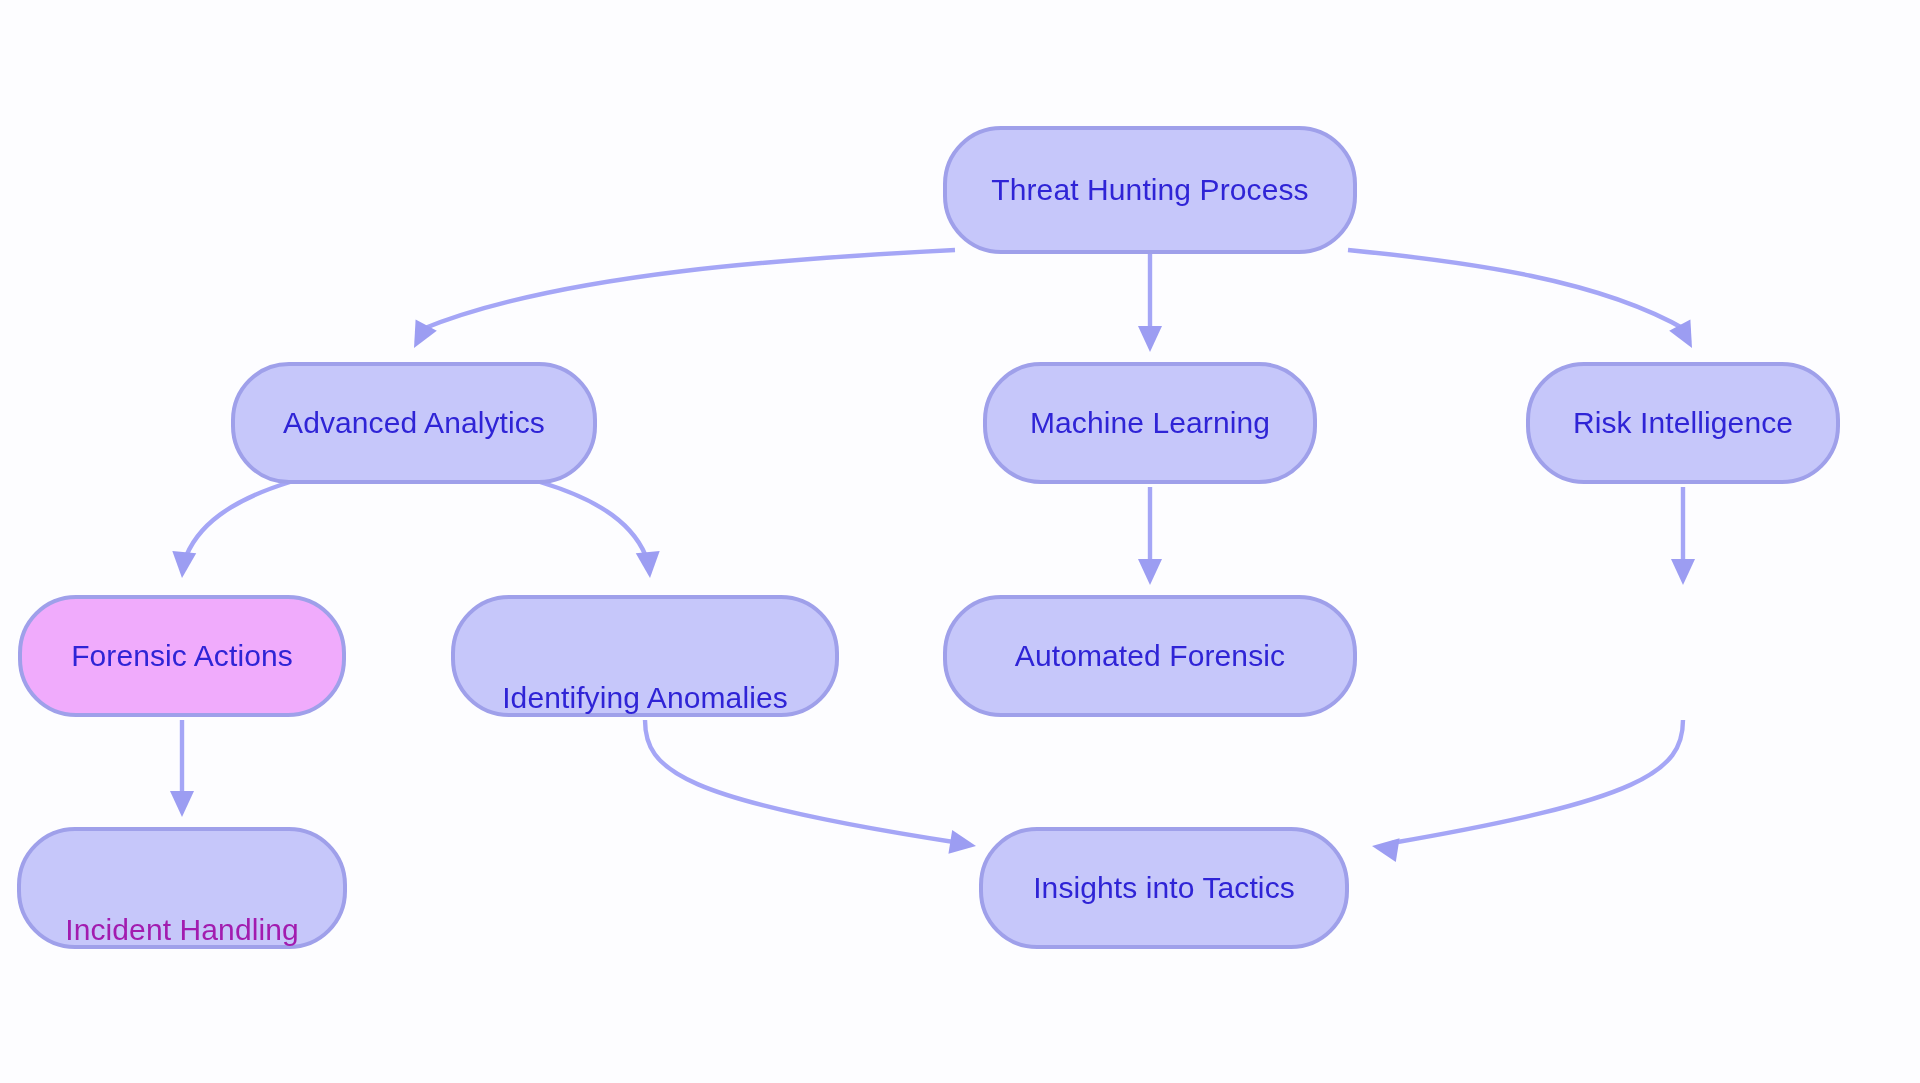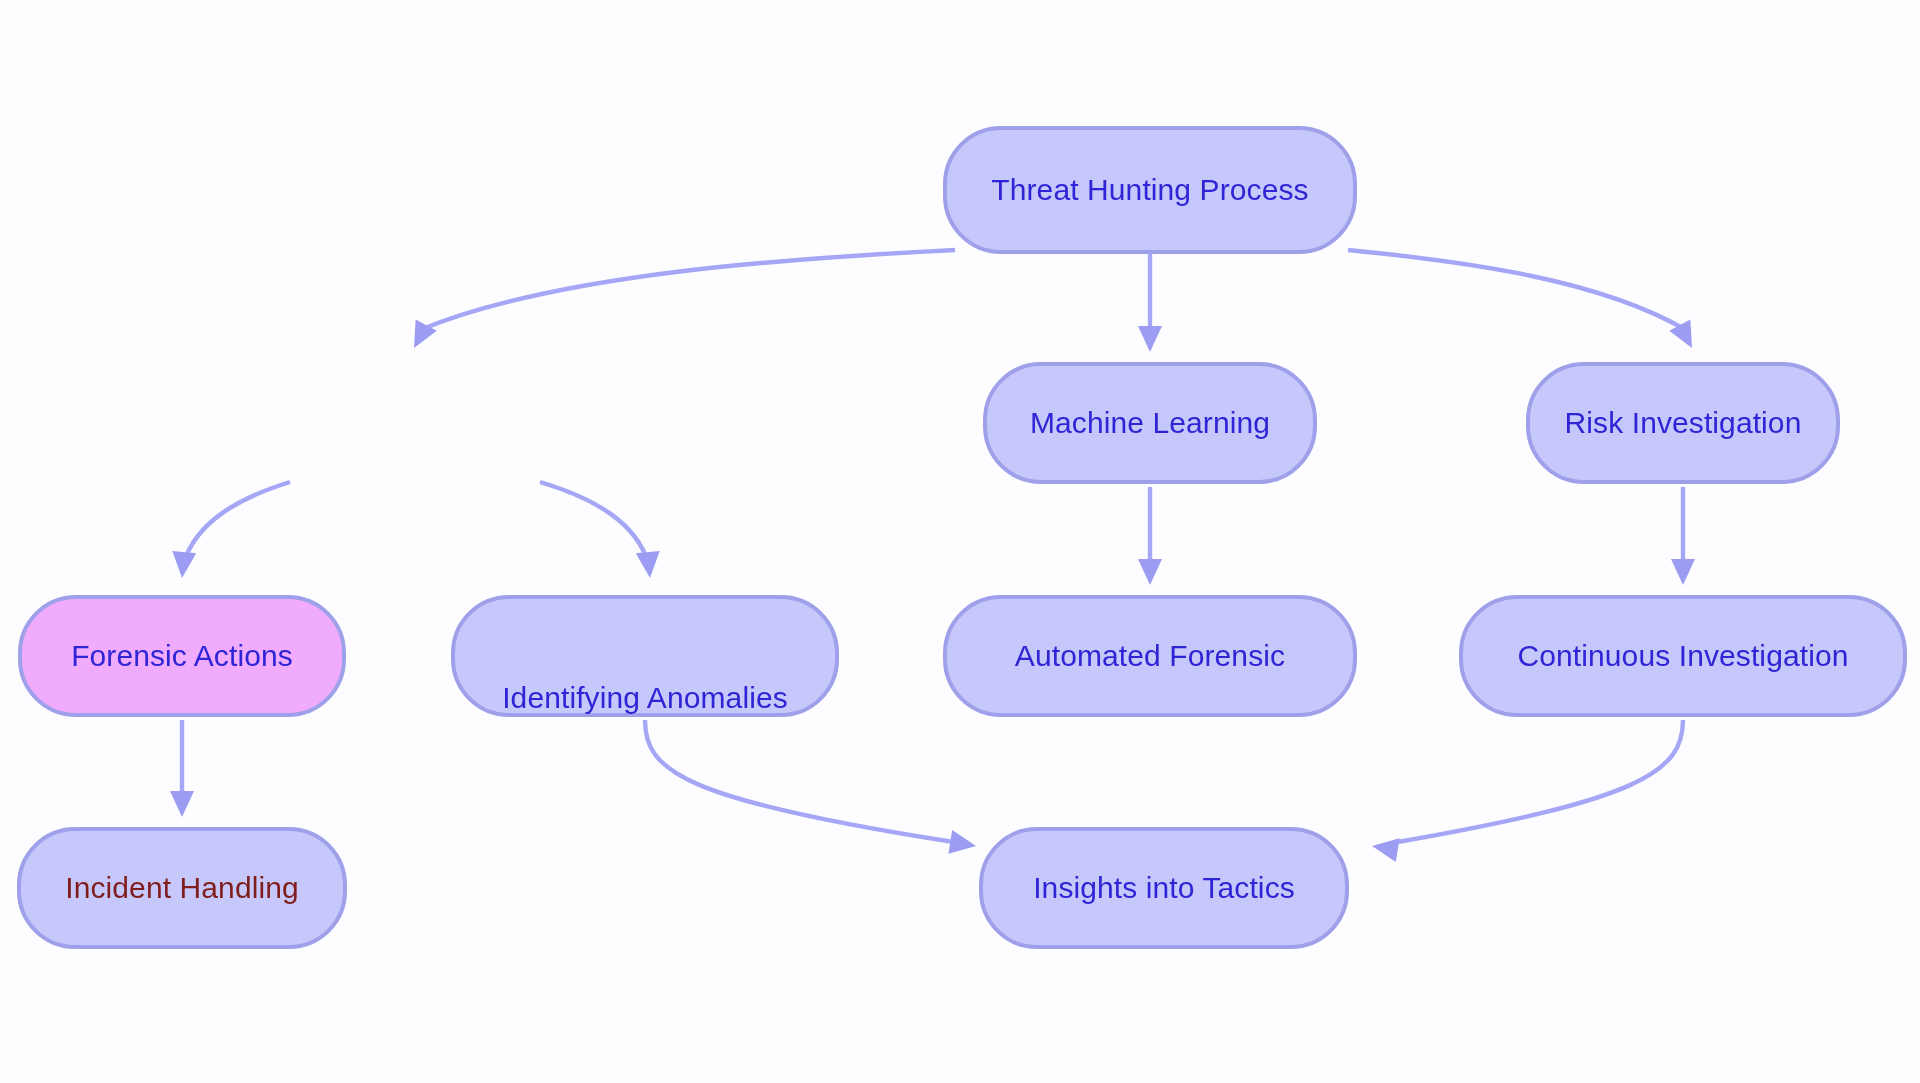--- a/index.html
+++ b/index.html
@@ -114,39 +114,39 @@
       <g>
         <path class="edge-path" d="M 1683,720 C 1683,772 1640,800 1392,843" stroke="#a5a6f6"></path>
         <polygon points="0,0 -26,-12 -26,12" class="arrow-head" fill="#9c9df2" transform="translate(1372,846) rotate(189)"></polygon>
       </g>
     </svg>
 
   <div id="node-layer">
       <div class="node" style="left: 1150px; top: 190px; width: 414px; height: 128px; background: rgb(198, 199, 250); border-color: rgb(159, 160, 234); color: rgb(47, 36, 214);">
         <span class="node-label">Threat Hunting Process</span>
       </div>
+      <div class="node" style="left: 414px; top: 423px; width: 366px; height: 122px; background: rgb(198, 199, 250); border-color: rgb(159, 160, 234); color: rgb(47, 36, 214);">
+        <span class="node-label">Advanced Analytics</span>
+      </div>
       <div class="node" style="left: 1150px; top: 423px; width: 334px; height: 122px; background: rgb(198, 199, 250); border-color: rgb(159, 160, 234); color: rgb(47, 36, 214);">
         <span class="node-label">Machine Learning</span>
       </div>
       <div class="node" style="left: 1683px; top: 423px; width: 314px; height: 122px; background: rgb(198, 199, 250); border-color: rgb(159, 160, 234); color: rgb(47, 36, 214);">
-        <span class="node-label">Risk Investigation</span>
+        <span class="node-label">Risk Intelligence</span>
       </div>
       <div class="node" style="left: 182px; top: 656px; width: 328px; height: 122px; background: #f0abfc; border-color: rgb(159, 160, 234); color: rgb(47, 36, 214);">
         <span class="node-label">Forensic Actions</span>
       </div>
       <div class="node" style="left: 645px; top: 656px; width: 388px; height: 122px; background: rgb(198, 199, 250); border-color: rgb(159, 160, 234); color: rgb(47, 36, 214); align-items: flex-end;">
         <span class="node-label">Identifying Anomalies</span>
       </div>
       <div class="node" style="left: 1150px; top: 656px; width: 414px; height: 122px; background: rgb(198, 199, 250); border-color: rgb(159, 160, 234); color: rgb(47, 36, 214);">
         <span class="node-label">Automated Forensic</span>
       </div>
-      <div class="node" style="left: 1683px; top: 656px; width: 448px; height: 122px; background: rgb(198, 199, 250); border-color: rgb(159, 160, 234); color: rgb(47, 36, 214);">
-        <span class="node-label">Continuous Investigation</span>
-      </div>
-      <div class="node" style="left: 182px; top: 888px; width: 330px; height: 122px; background: rgb(198, 199, 250); border-color: rgb(159, 160, 234); color: #7f1d1d;">
+      <div class="node" style="left: 182px; top: 888px; width: 330px; height: 122px; background: rgb(198, 199, 250); border-color: rgb(159, 160, 234); color: #a21caf; align-items: flex-end;">
         <span class="node-label">Incident Handling</span>
       </div>
       <div class="node" style="left: 1164px; top: 888px; width: 370px; height: 122px; background: rgb(198, 199, 250); border-color: rgb(159, 160, 234); color: rgb(47, 36, 214);">
         <span class="node-label">Insights into Tactics</span>
       </div>
     </div>
 
 </div>
 
 </body></html>

